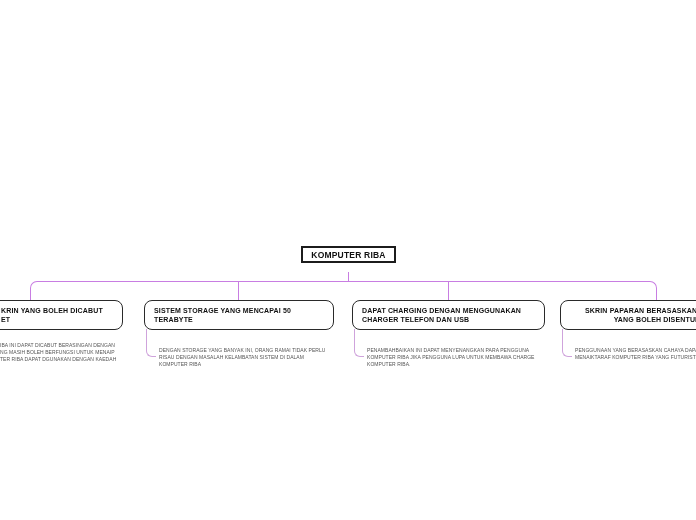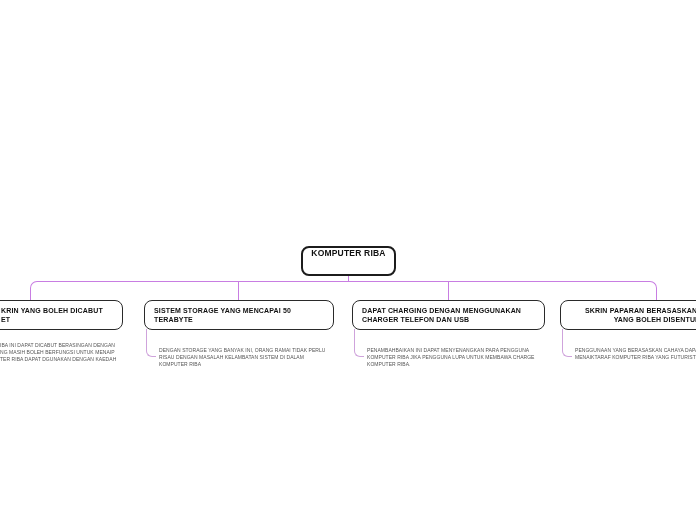--- a/index.html
+++ b/index.html
@@ -5,24 +5,24 @@
   html,body{margin:0;padding:0;background:#ffffff;}
   #stage{
     position:relative;
     width:696px;height:520px;
     overflow:hidden;
     background:#ffffff;
     font-family:"Liberation Sans", sans-serif;
   }
   
   .root-node{
-    position:absolute;left:301px;top:246px;width:95px;height:30px;
+    position:absolute;left:301px;top:246px;width:95px;height:17px;
     box-sizing:border-box;
-    border:2px solid #1c1c1c;border-radius:8px;background:#ffffff;
-    display:flex;align-items:flex-start;justify-content:center;
+    border:2px solid #1c1c1c;border-radius:0;background:#ffffff;
+    display:flex;align-items:center;justify-content:center;
     z-index:3;
   }
   .root-node .rtitle{
     font-size:8.5px;font-weight:bold;color:#111111;letter-spacing:.2px;
     white-space:nowrap;
   }
   
   .stub{
     position:absolute;left:347.5px;top:272px;width:0;height:10px;
     border-left:1.5px solid #c87de2;z-index:1;

